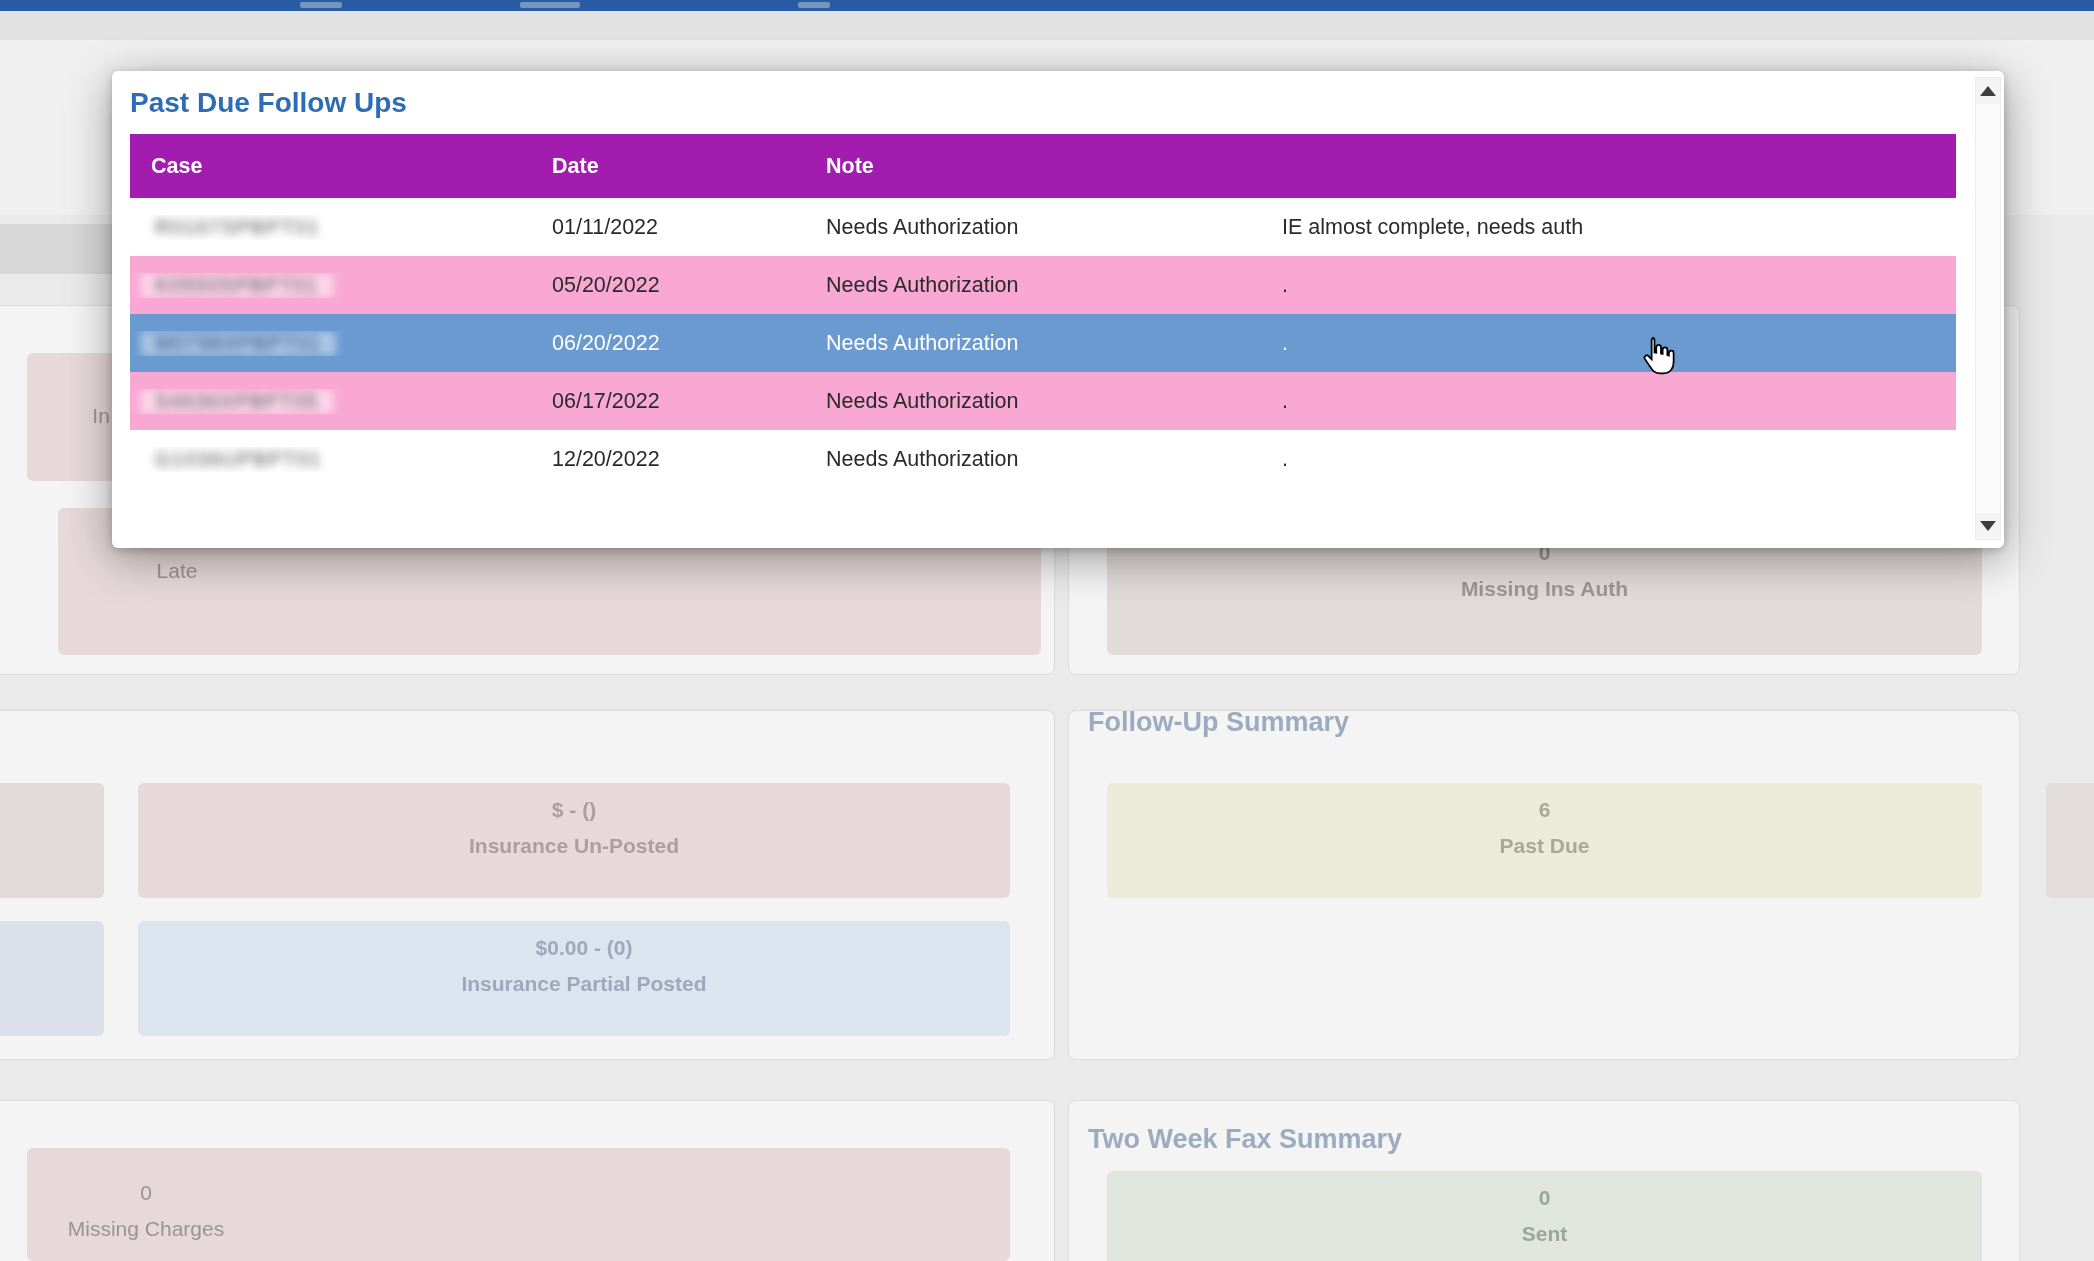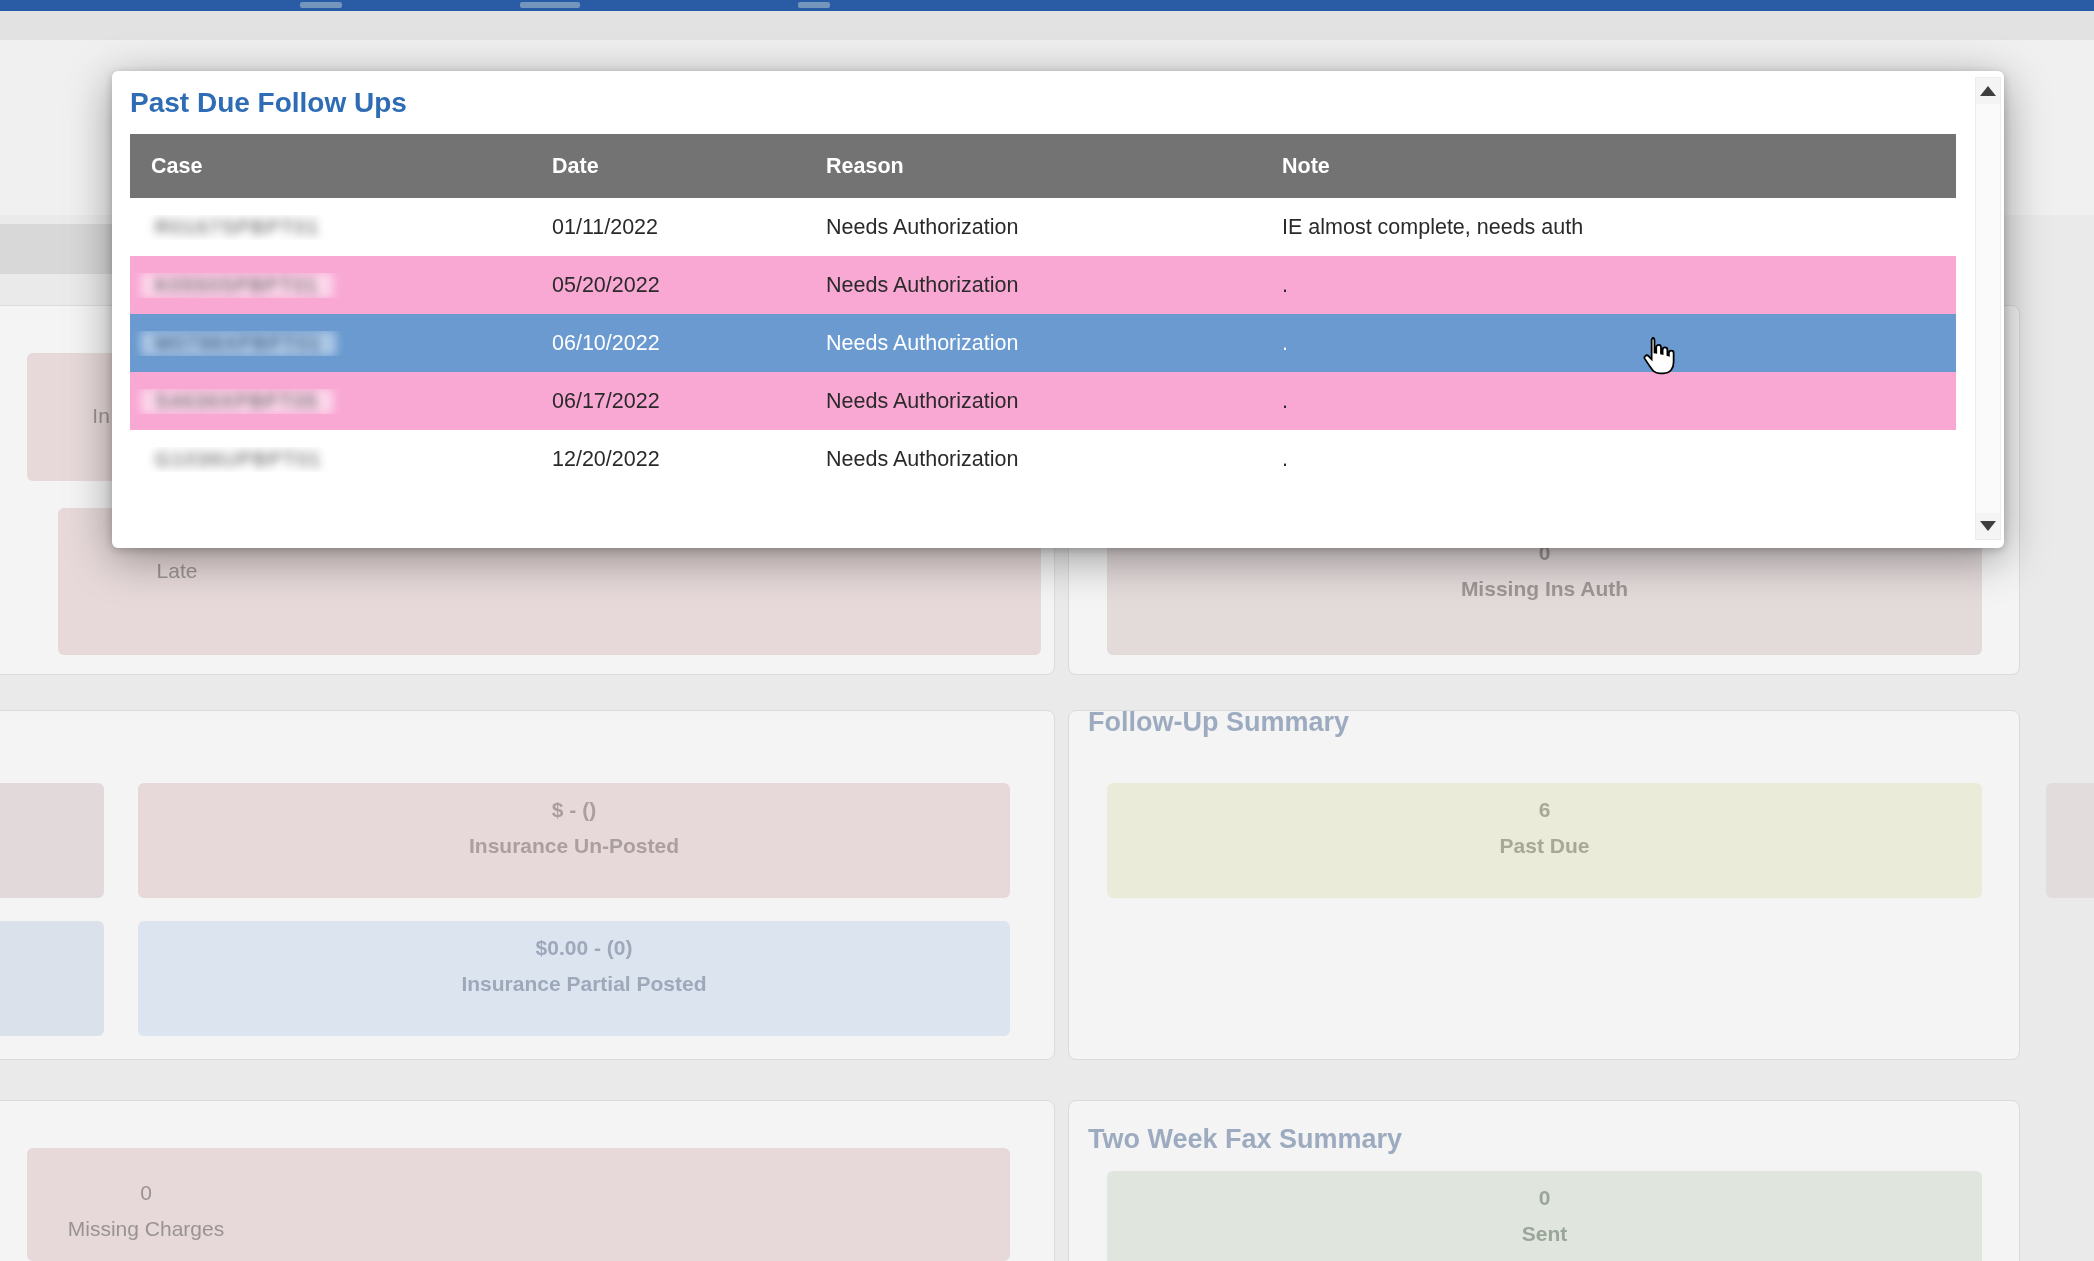--- a/index.html
+++ b/index.html
@@ -55,21 +55,21 @@
   .stub3 { left:2046px; top:783px; width:70px; height:115px; background:#e3dcdc; }
   .stat-block { display:inline-block; width:190px; margin-left:24px; text-align:center; }
 
   
   .modal { position:absolute; left:112px; top:71px; width:1892px; height:477px; background:#ffffff;
            border-radius:6px; box-shadow:0 10px 45px rgba(0,0,0,.38), 0 2px 8px rgba(0,0,0,.20); z-index:10; }
   .modal-title { position:absolute; left:18px; top:16px; font-size:28px; font-weight:700; color:#2e6db5; }
 
   .ftable { position:absolute; left:18px; top:63px; width:1826px; font-size:21.5px; color:#2a2a2a; }
   .trow { display:grid; grid-template-columns:401px 274px 456px 695px; align-items:center; height:58px; }
-  .thead { height:64px; background:#737373; color:#ffffff; font-weight:700; }
+  .thead { height:64px; background:#a21caf; color:#ffffff; font-weight:700; }
   .trow > div { padding-left:21px; overflow:hidden; white-space:nowrap; }
   .trow > .c-case { padding-left:11px; }
   .alt { background:#f9a8d4; }
   .selected { background:#6a9ad0; color:#ffffff; }
 
   .blurtag { display:inline-block; padding:1px 14px; border-radius:2px; background:rgba(255,255,255,.55);
              color:#4a4a4a; font-size:20px; letter-spacing:1.5px; filter:blur(5px); }
   .selected .blurtag { background:rgba(255,255,255,.45); color:#1d3f6b; }
 
   
@@ -161,41 +161,40 @@
     </div>
   </div>
 
   <div class="modal">
     <div class="modal-title">Past Due Follow Ups</div>
 
     <div class="ftable">
       <div class="trow thead">
         <div class="c-case" style="padding-left:21px;">Case</div>
         <div>Date</div>
-        <div>Reason</div>
         <div>Note</div>
       </div>
 
       <div class="trow">
         <div class="c-case"><span class="blurtag">R0167SPBPT01</span></div>
         <div>01/11/2022</div>
         <div>Needs Authorization</div>
         <div>IE almost complete, needs auth</div>
       </div>
 
       <div class="trow alt">
         <div class="c-case"><span class="blurtag">K0550SPBPT01</span></div>
         <div>05/20/2022</div>
         <div>Needs Authorization</div>
         <div>.</div>
       </div>
 
       <div class="trow selected">
         <div class="c-case"><span class="blurtag">M0798XPBPT01</span></div>
-        <div>06/10/2022</div>
+        <div>06/20/2022</div>
         <div>Needs Authorization</div>
         <div>.</div>
       </div>
 
       <div class="trow alt">
         <div class="c-case"><span class="blurtag">S4636XPBPT05</span></div>
         <div>06/17/2022</div>
         <div>Needs Authorization</div>
         <div>.</div>
       </div>

